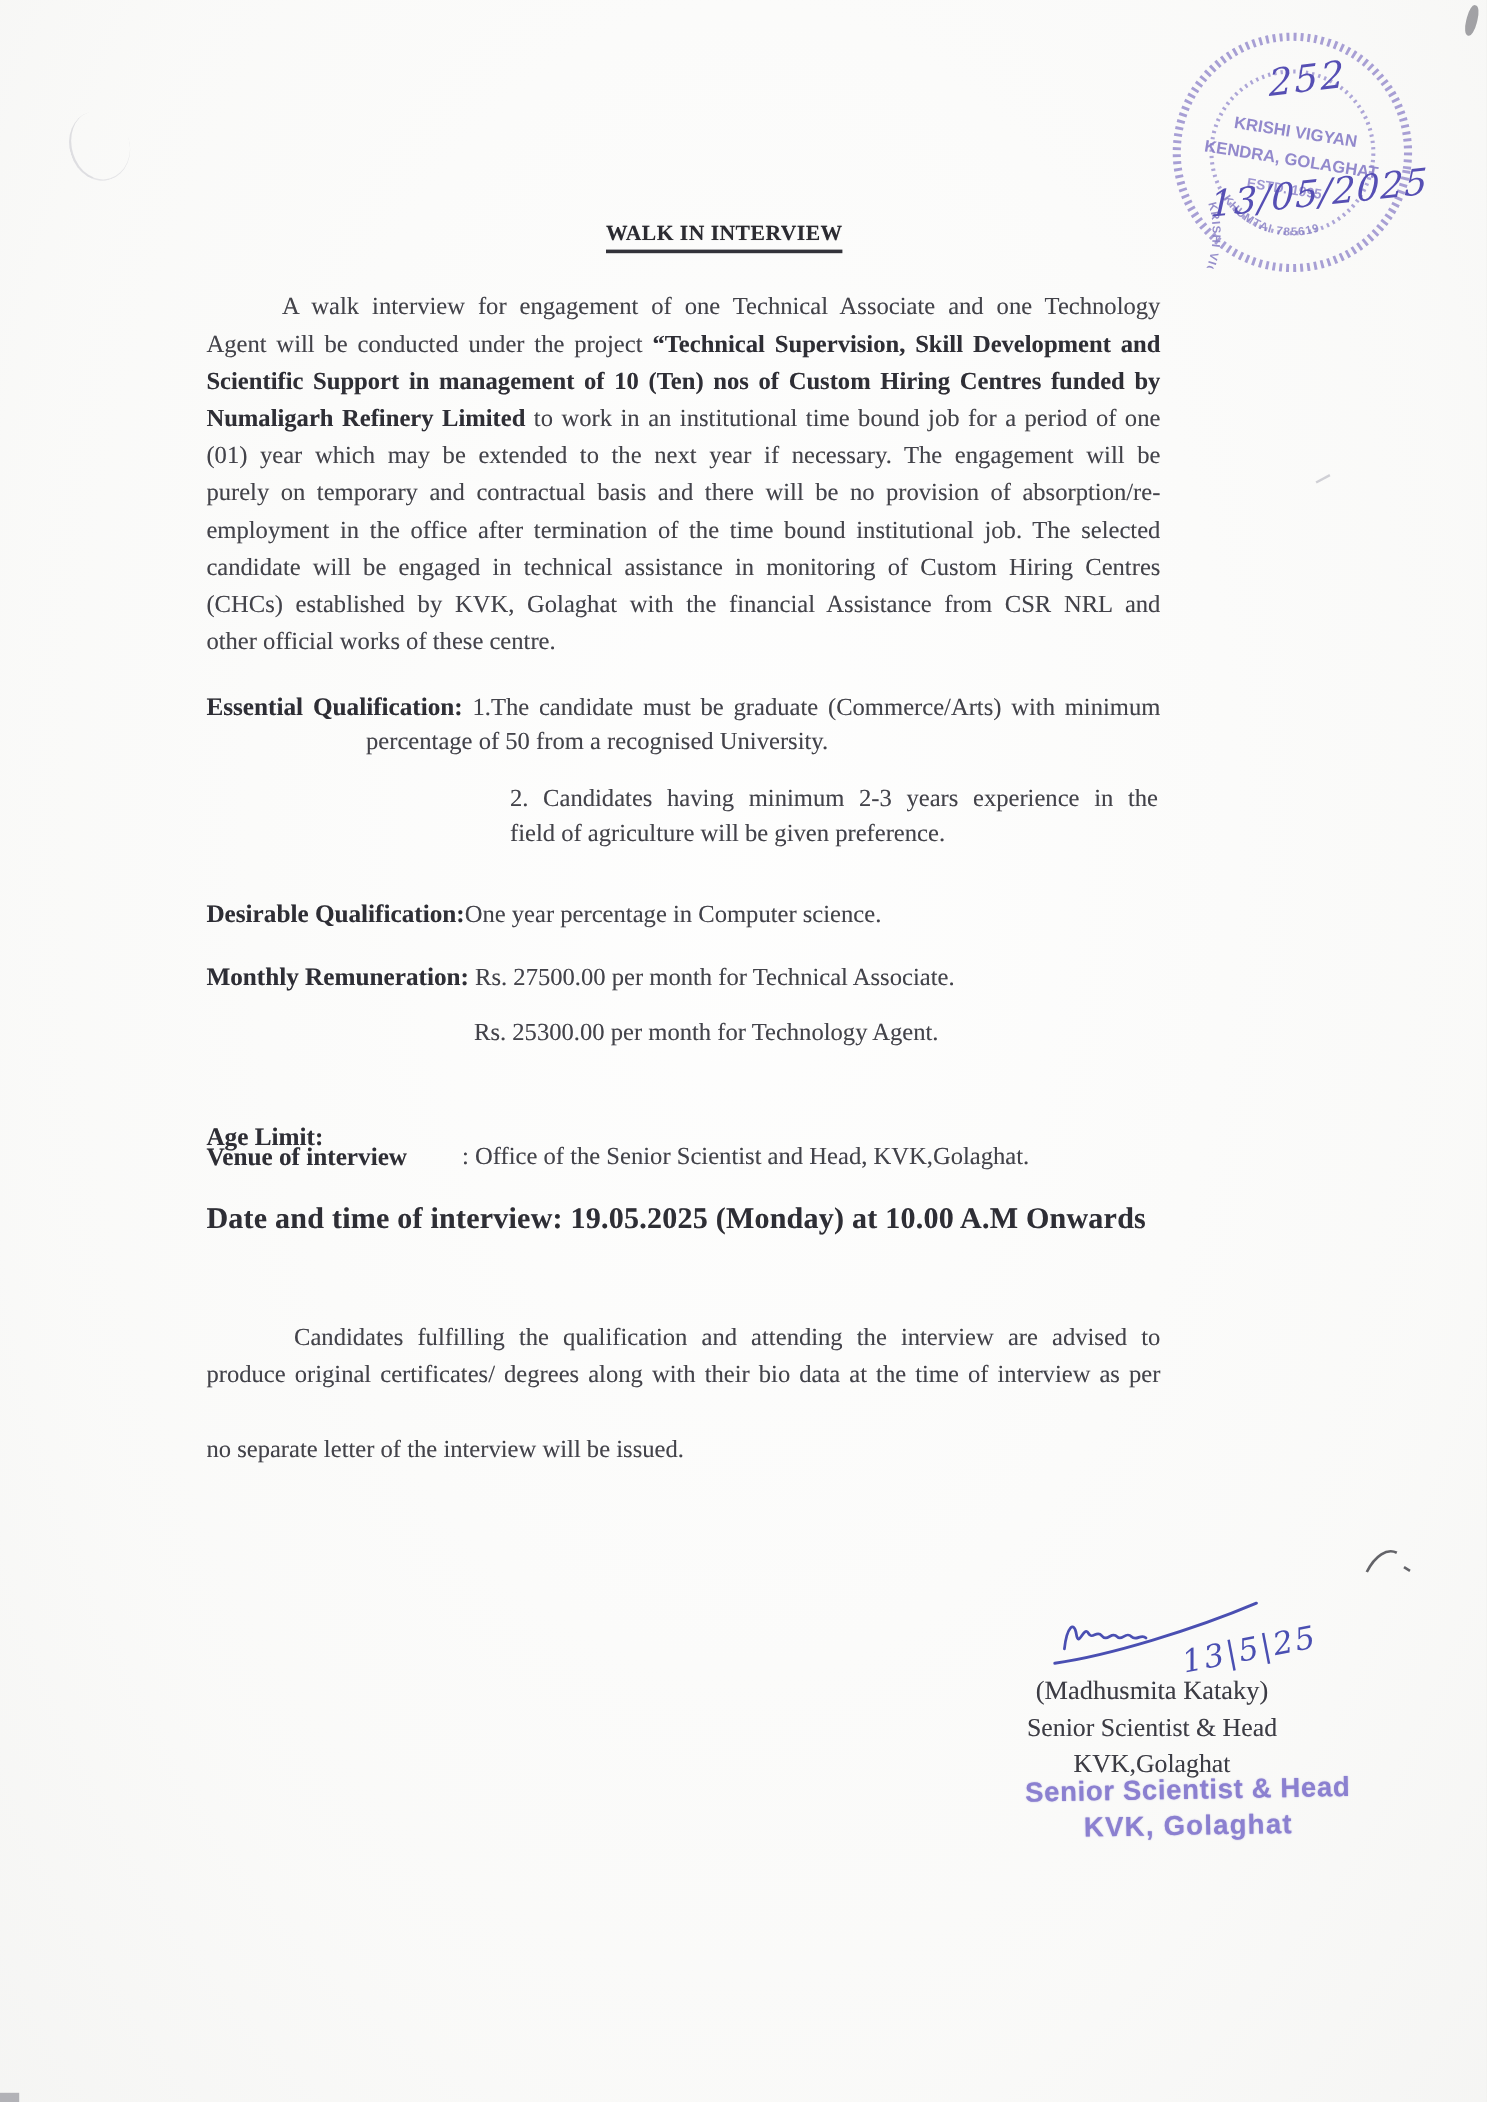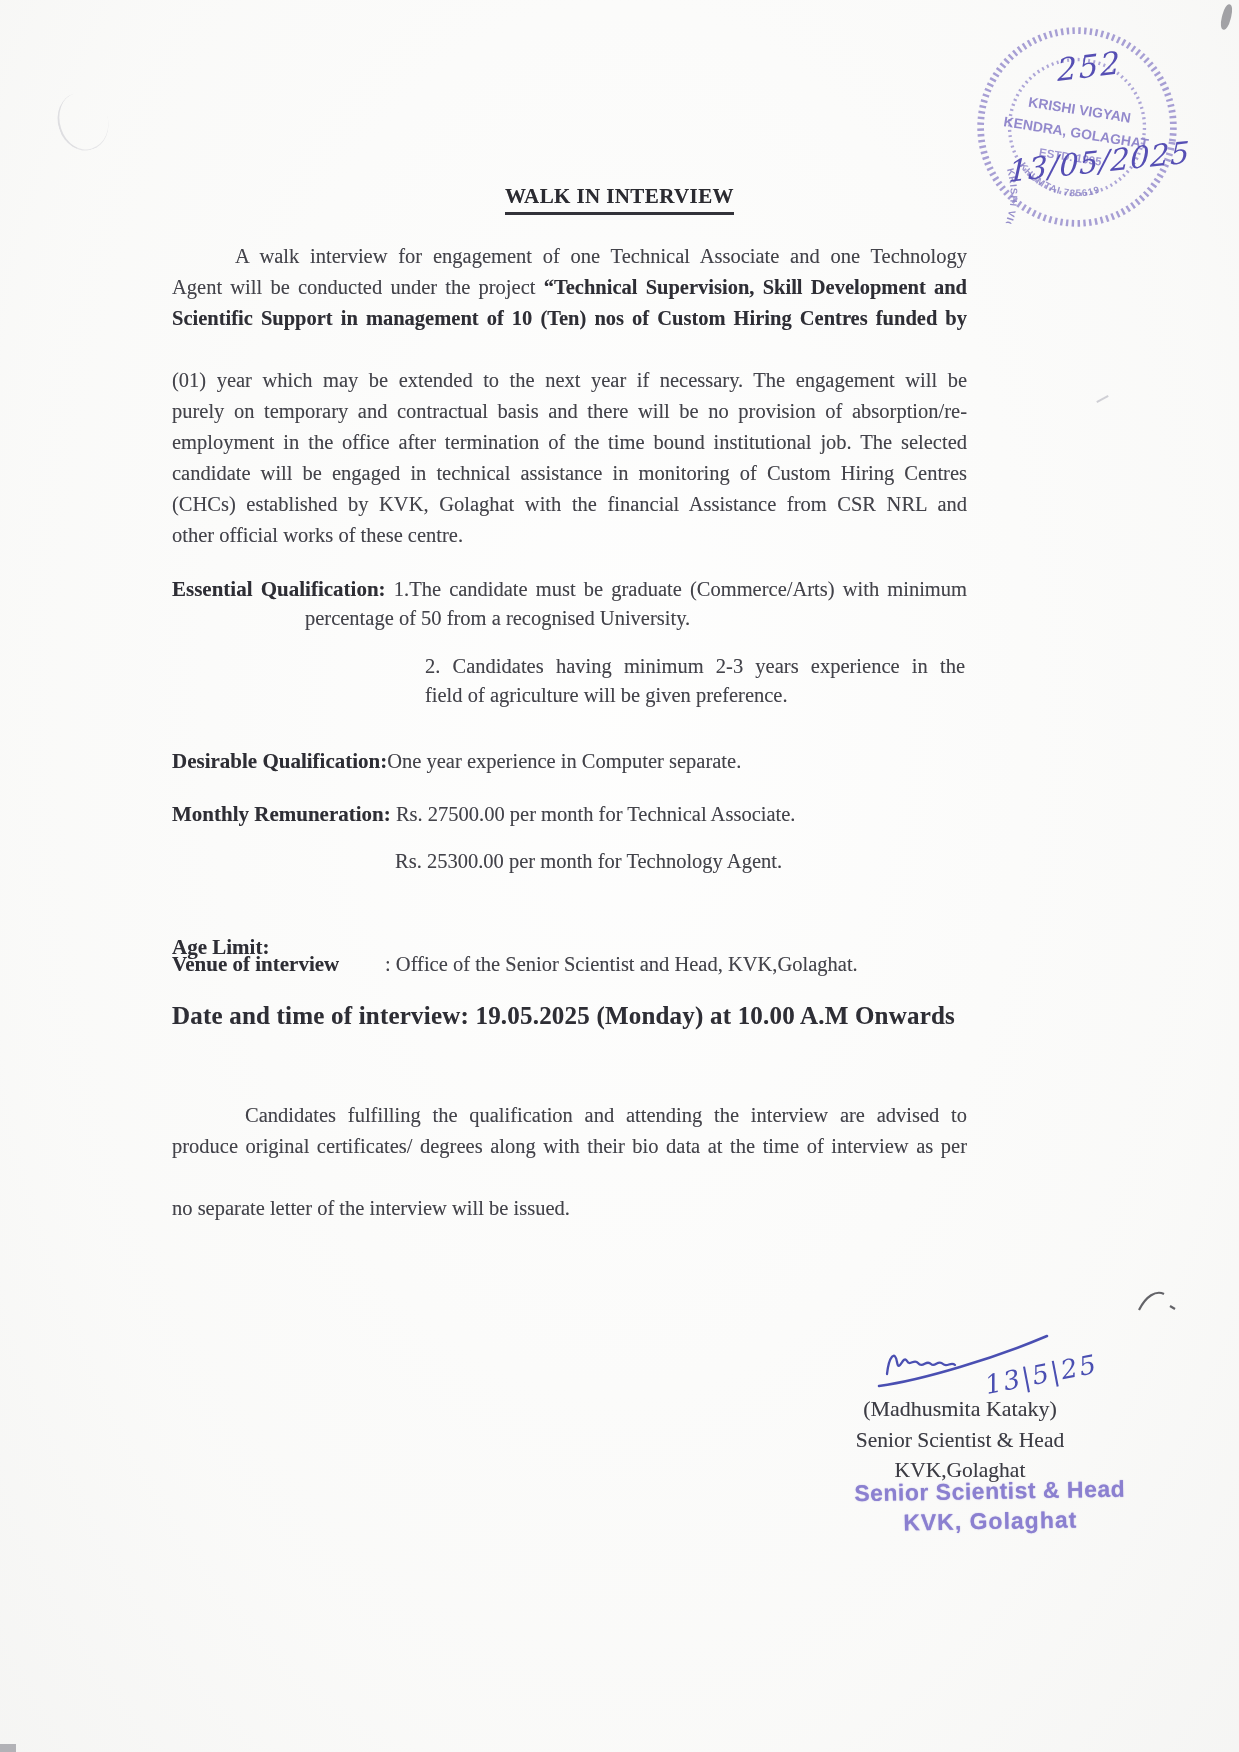--- a/index.html
+++ b/index.html
@@ -7,21 +7,21 @@
     position:relative;width:1239px;height:1752px;margin:0 auto;
     background:#fcfcfb;
     background-image:radial-gradient(ellipse at 50% 40%, rgba(255,255,255,.6) 0%, rgba(246,246,244,.4) 70%, rgba(238,238,236,.5) 100%);
     overflow:hidden;
     font-family:"Liberation Serif","DejaVu Serif",serif;
     color:#43434a;
   }
   .abs{position:absolute;}
   .b{font-weight:bold;color:#2e2e35;}
   .title{
-    font-size:21px;font-weight:bold;color:#2b2b31;letter-spacing:.4px;
+    font-size:18px;font-weight:bold;color:#2b2b31;letter-spacing:.4px;
     border-bottom:3px solid #33333a;padding-bottom:3px;
     text-shadow:0 0 .6px rgba(45,45,52,.45);
   }
   .pline{
     left:172px;width:795px;font-size:20.5px;line-height:29px;
     text-align:justify;text-align-last:justify;
     text-shadow:0 0 .5px rgba(67,67,74,.35);
     white-space:nowrap;
   }
   .pline.lastline{text-align-last:left;}
@@ -79,38 +79,39 @@
   </svg>
 
   <div class="abs hw hw-number">252</div>
   <div class="abs hw hw-date">13/05/2025</div>
 
   <div class="abs title" style="left:505px;top:184px;">WALK IN INTERVIEW</div>
 
   <div class="abs pline ind63" style="top:242px;"><span>A walk interview for engagement of one Technical Associate and one Technology</span></div>
   <div class="abs pline" style="top:273px;"><span>Agent will be conducted under the project </span><span class="b">“Technical Supervision, Skill Development and</span></div>
   <div class="abs pline" style="top:304px;"><span class="b">Scientific Support in management of 10 (Ten) nos of Custom Hiring Centres funded by</span></div>
+  <div class="abs pline" style="top:335px;"><span class="b">Numaligarh Refinery Limited</span><span> to work in an institutional time bound job for a period of one</span></div>
   <div class="abs pline" style="top:366px;"><span>(01) year which may be extended to the next year if necessary. The engagement will be</span></div>
   <div class="abs pline" style="top:397px;"><span>purely on temporary and contractual basis and there will be no provision of absorption/re-</span></div>
   <div class="abs pline" style="top:428px;"><span>employment in the office after termination of the time bound institutional job. The selected</span></div>
   <div class="abs pline" style="top:490px;"><span>(CHCs) established by KVK, Golaghat with the financial Assistance from CSR NRL and</span></div>
   <div class="abs pline" style="top:459px;"><span>candidate will be engaged in technical assistance in monitoring of Custom Hiring Centres</span></div>
   <div class="abs pline lastline" style="top:521px;"><span>other official works of these centre.</span></div>
 
   <div class="abs pline" style="top:575px;">
     <span class="b lbl">Essential Qualification:</span>
     <span>1.The candidate must be graduate (Commerce/Arts) with minimum</span>
   </div>
   <div class="sub" style="left:305px;top:607px;">percentage of 50 from a recognised University.</div>
 
   <div class="jwrap" style="left:425px;top:652px;width:540px;">2. Candidates having minimum 2-3 years experience in the</div>
   <div class="sub" style="left:425px;top:684px;">field of agriculture will be given preference.</div>
 
   <div class="row" style="top:747px;">
-    <span class="b lbl">Desirable Qualification:</span><span>One year experience in Computer separate.</span>
+    <span class="b lbl">Desirable Qualification:</span><span>One year percentage in Computer science.</span>
   </div>
 
   <div class="row" style="top:800px;">
     <span class="b lbl">Monthly Remuneration:</span>
     <span>Rs. 27500.00 per month for Technical Associate.</span>
   </div>
   <div class="sub" style="left:395px;top:850px;">Rs. 25300.00 per month for Technology Agent.</div>
 
   <div class="row" style="top:901px;margin-top:32px;">
     <span class="b lbl">Age Limit:</span>

